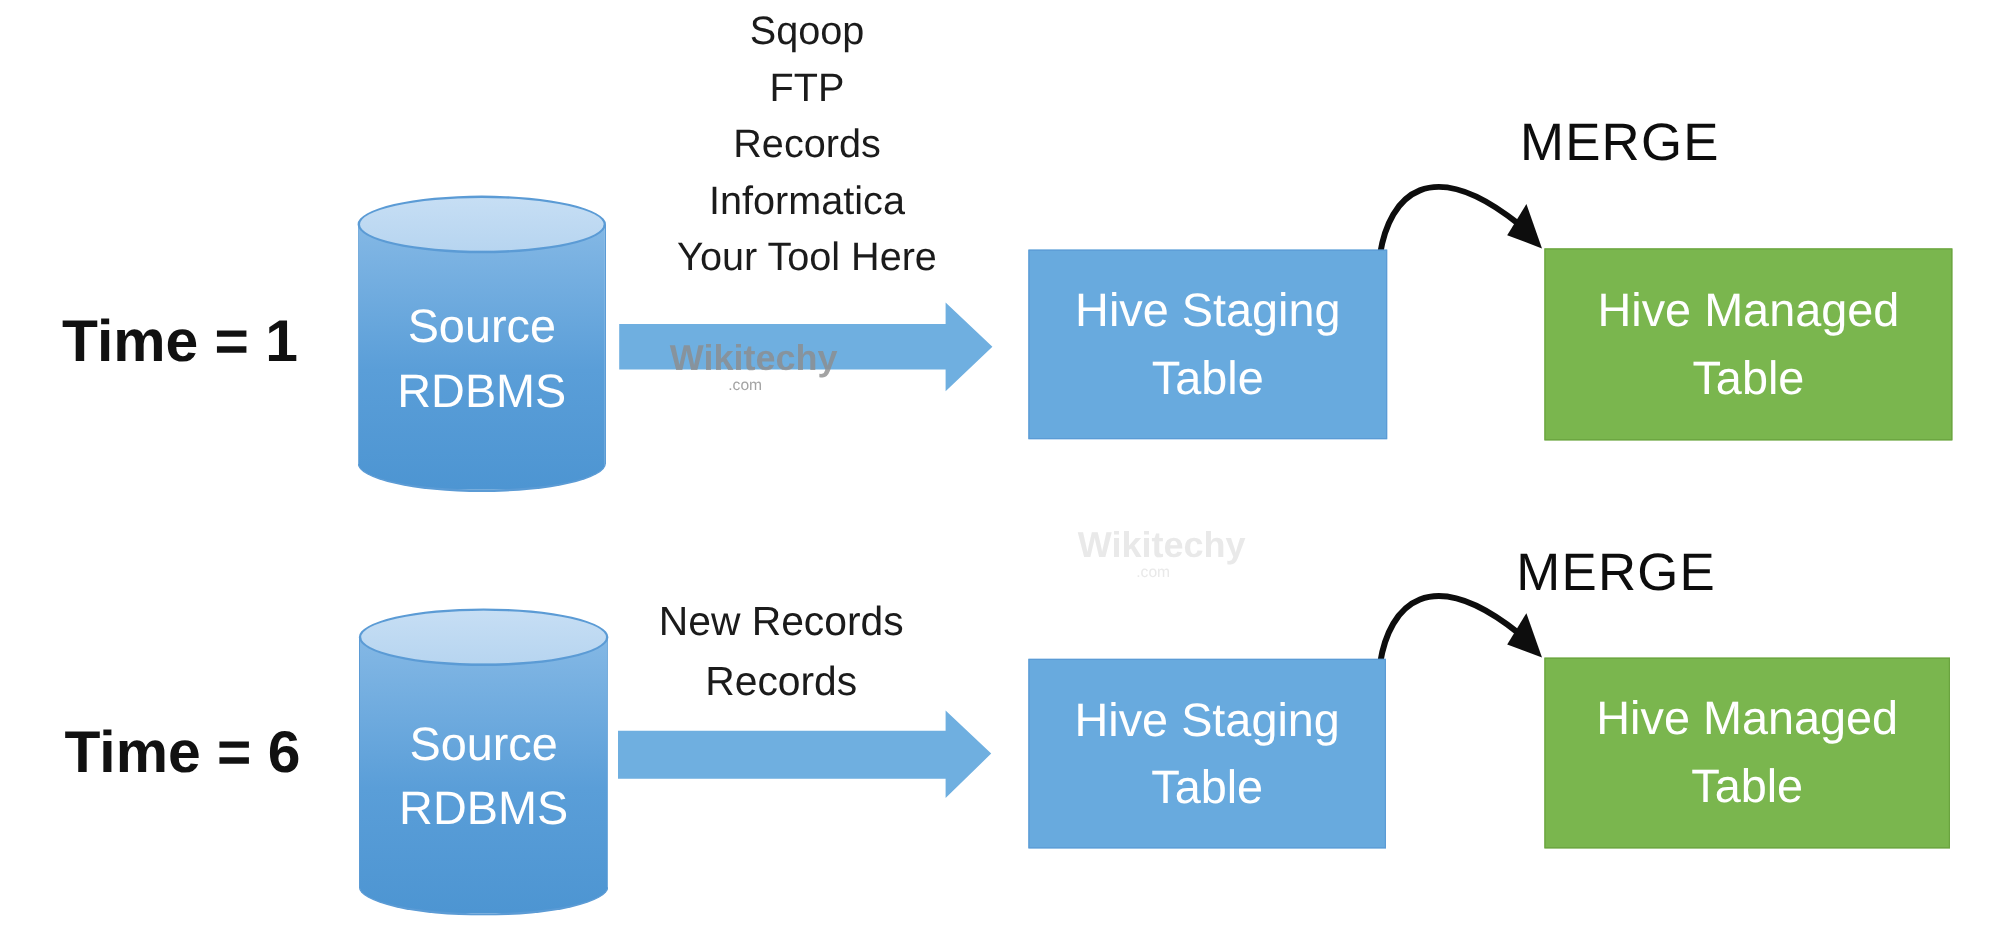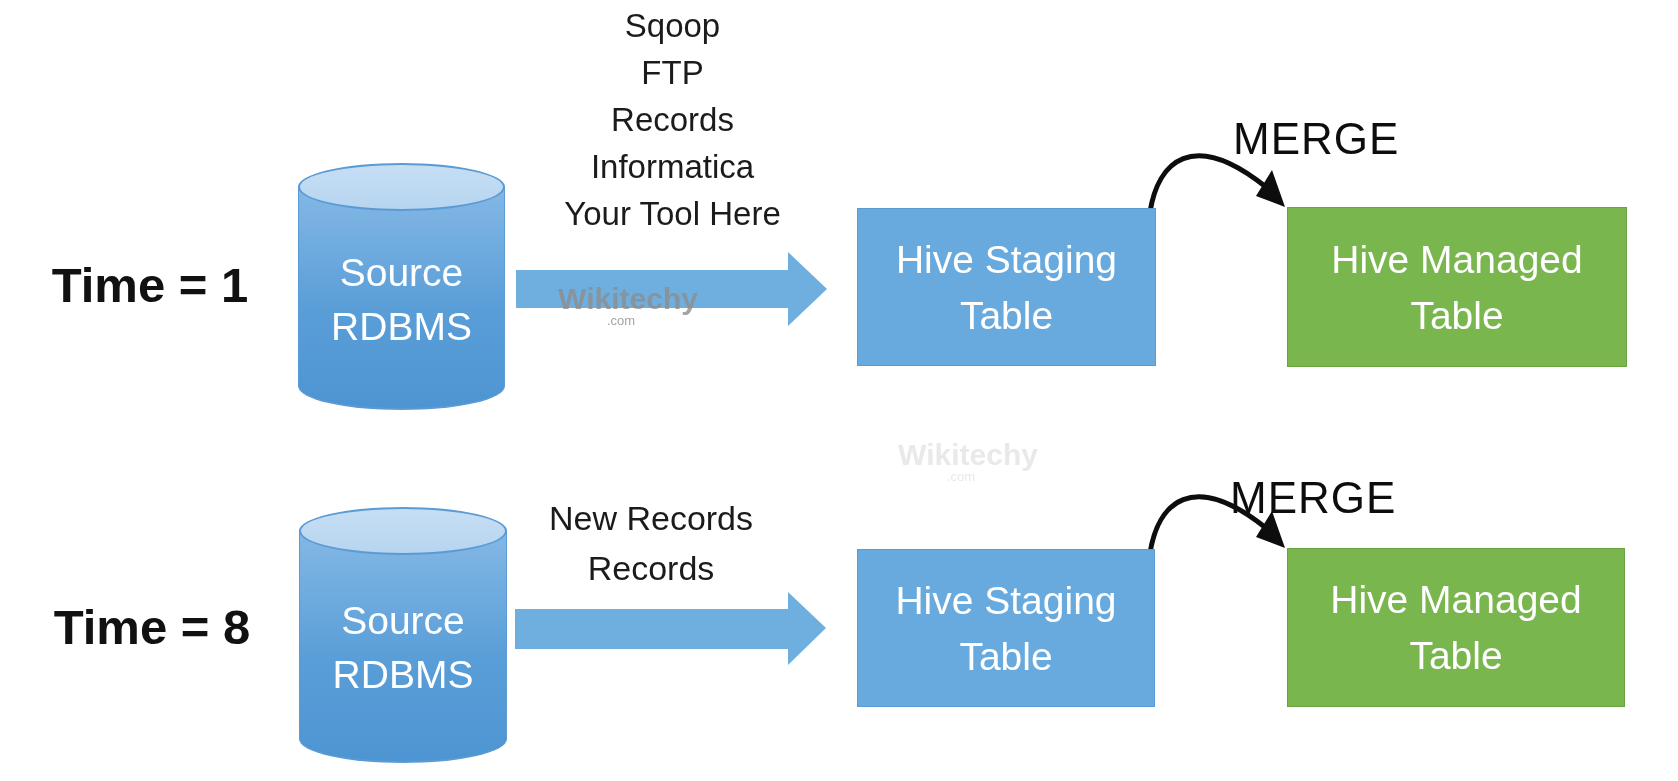--- a/index.html
+++ b/index.html
@@ -39,22 +39,22 @@
     text-align:center;color:var(--text-dark);font-size:34px;line-height:50px;
   }
   .flow-labels div, .flow-labels-2 div{white-space:nowrap;}
   .node-box{
     position:absolute;display:flex;flex-direction:column;align-items:center;justify-content:center;
     color:#fff;text-align:center;font-size:39px;line-height:56px;padding-top:1px;box-sizing:border-box;
   }
   .node-blue{background:var(--box-blue);border:1px solid #5b9bd5;}
   .node-green{background:var(--box-green);border:1px solid #6aa33f;}
   .merge-label{
-    text-align:left;font-size:44px;color:var(--merge-arrow-black);
-    line-height:50px;letter-spacing:1px;white-space:nowrap;margin-top:20px;
+    text-align:right;font-size:44px;color:var(--merge-arrow-black);
+    line-height:50px;letter-spacing:1px;white-space:nowrap;
   }
   .watermark{
     text-align:center;pointer-events:none;
   }
   .watermark .brand{
     font-size:30px;font-weight:700;line-height:34px;display:block;margin-top:16px;
   }
   .watermark .suffix{
     display:block;font-size:13px;line-height:13px;text-align:center;margin-top:-2px;padding-right:14px;
   }
@@ -113,21 +113,21 @@
   <div class="node-box node-green" style="left:1287px;top:207px;width:340px;height:160px;">
     <div>Hive Managed</div>
     <div>Table</div>
   </div>
 
   <div class="abs watermark wm-center" style="left:888px;top:422px;width:160px;">
     <span class="brand">Wikitechy</span>
     <span class="suffix">.com</span>
   </div>
 
-  <div class="abs time-label" style="left:40px;top:600px;width:224px;">Time = 8</div>
+  <div class="abs time-label" style="left:40px;top:600px;width:224px;">Time = 6</div>
 
   <div class="cylinder" style="left:299px;top:507px;width:208px;height:256px;">
     <div class="cyl-body"></div>
     <div class="cyl-top"></div>
     <div class="cyl-text">
       <div>Source</div>
       <div>RDBMS</div>
     </div>
   </div>
 

